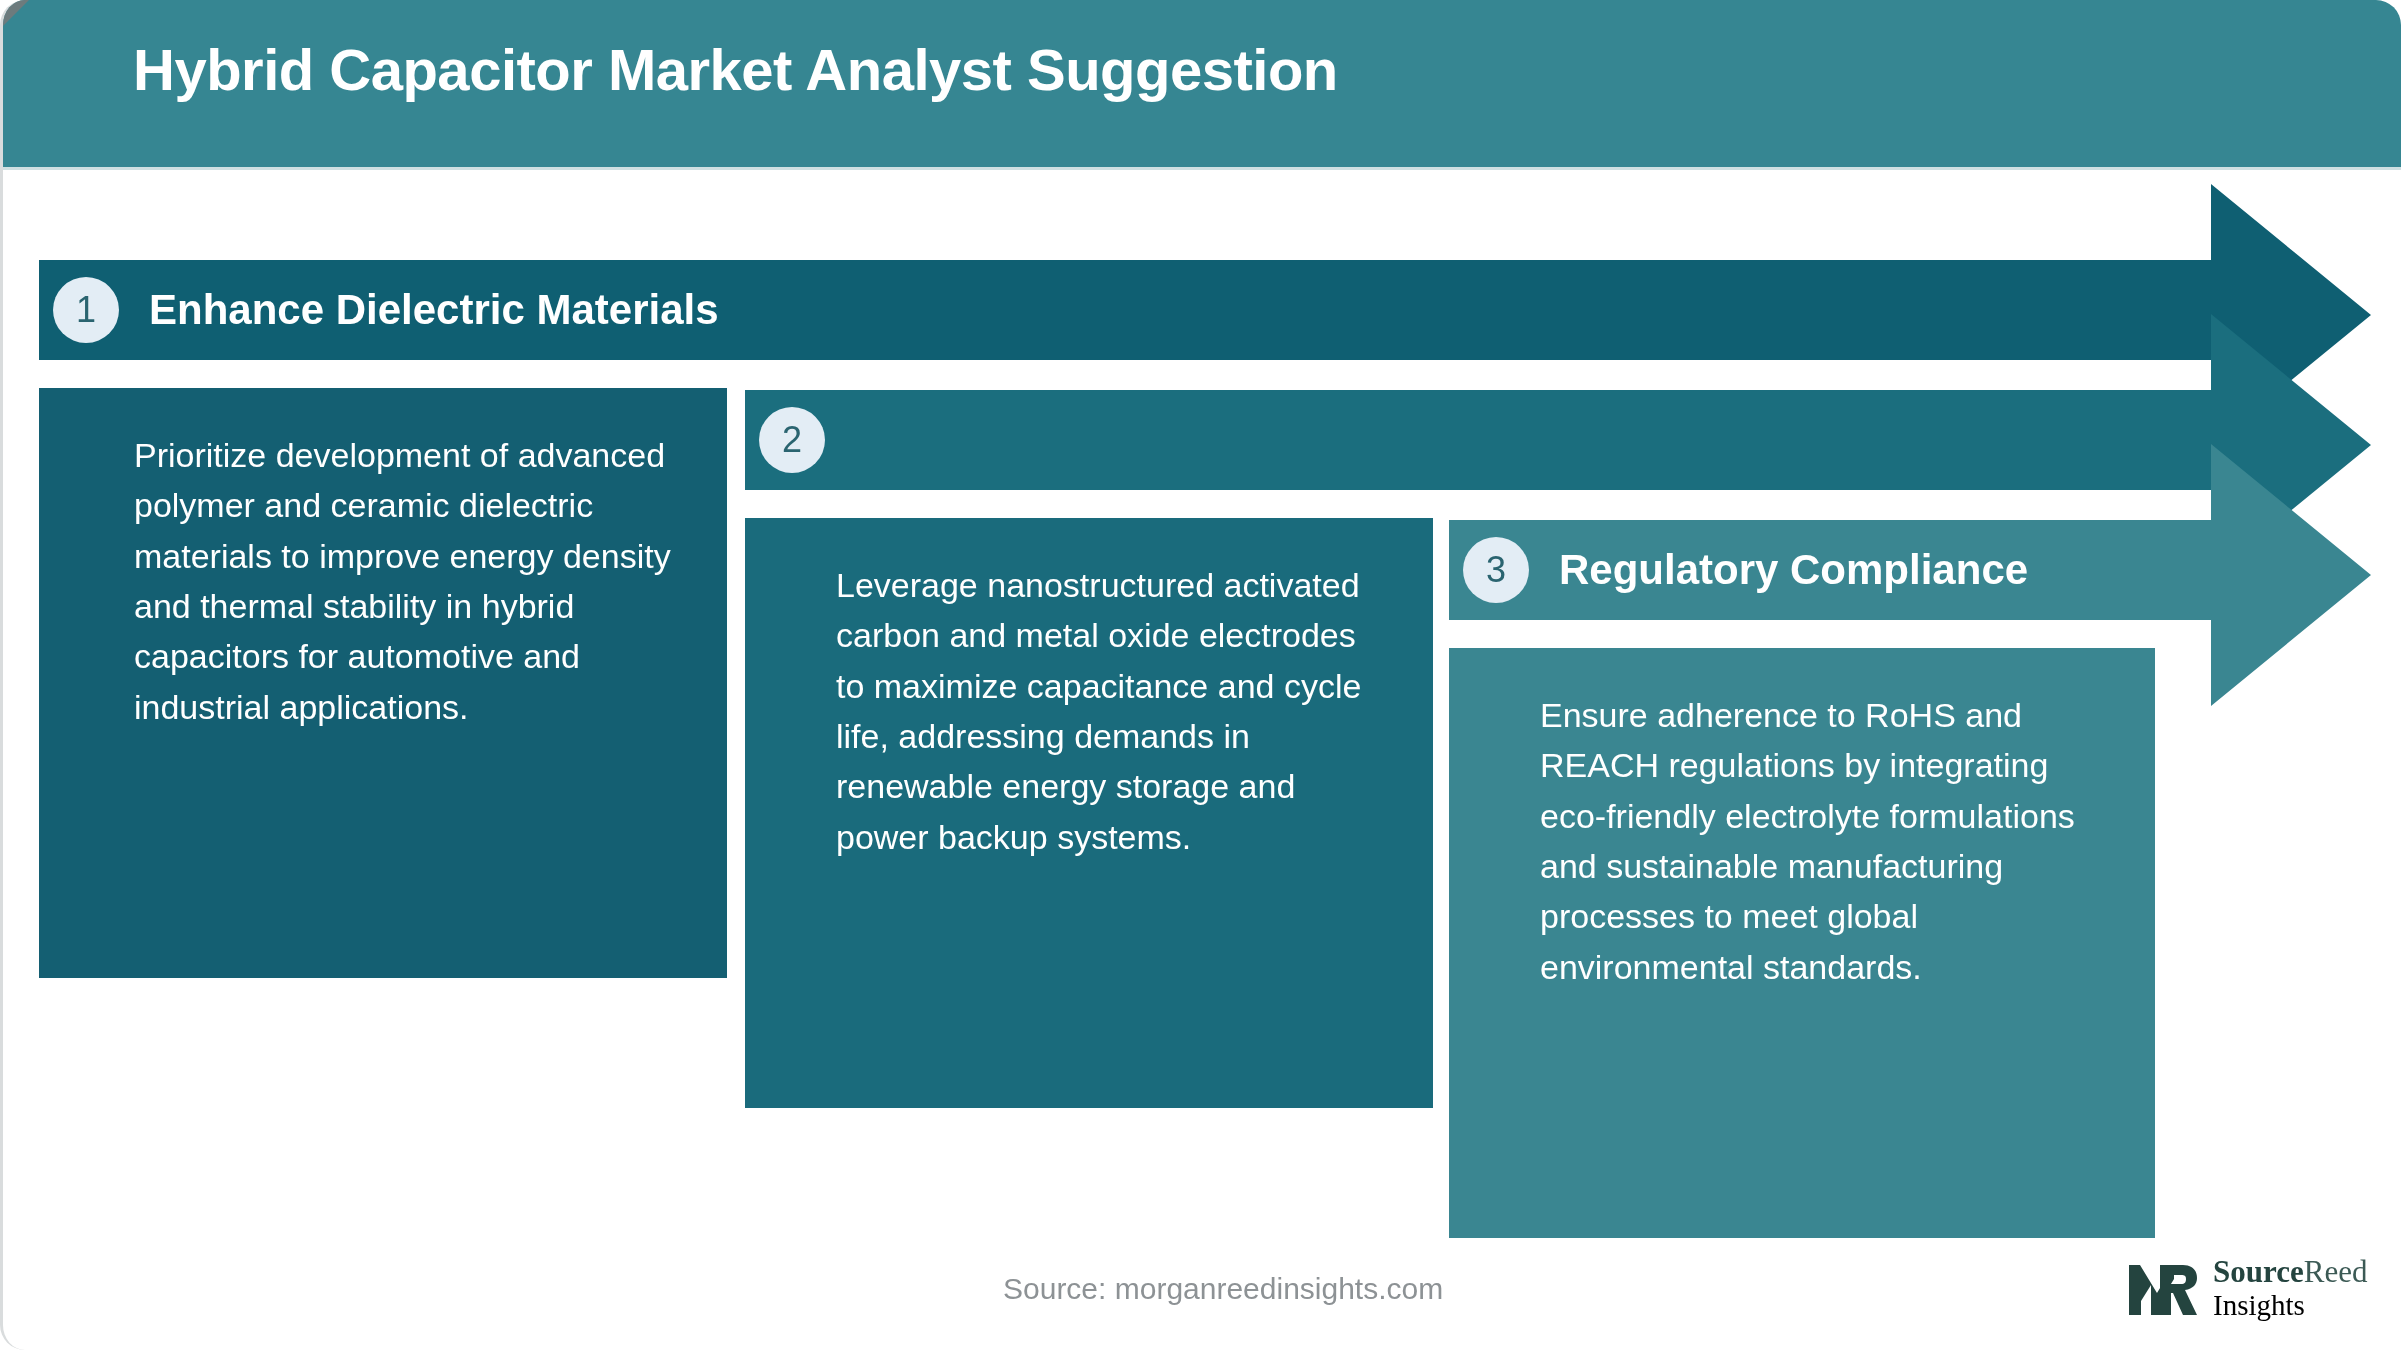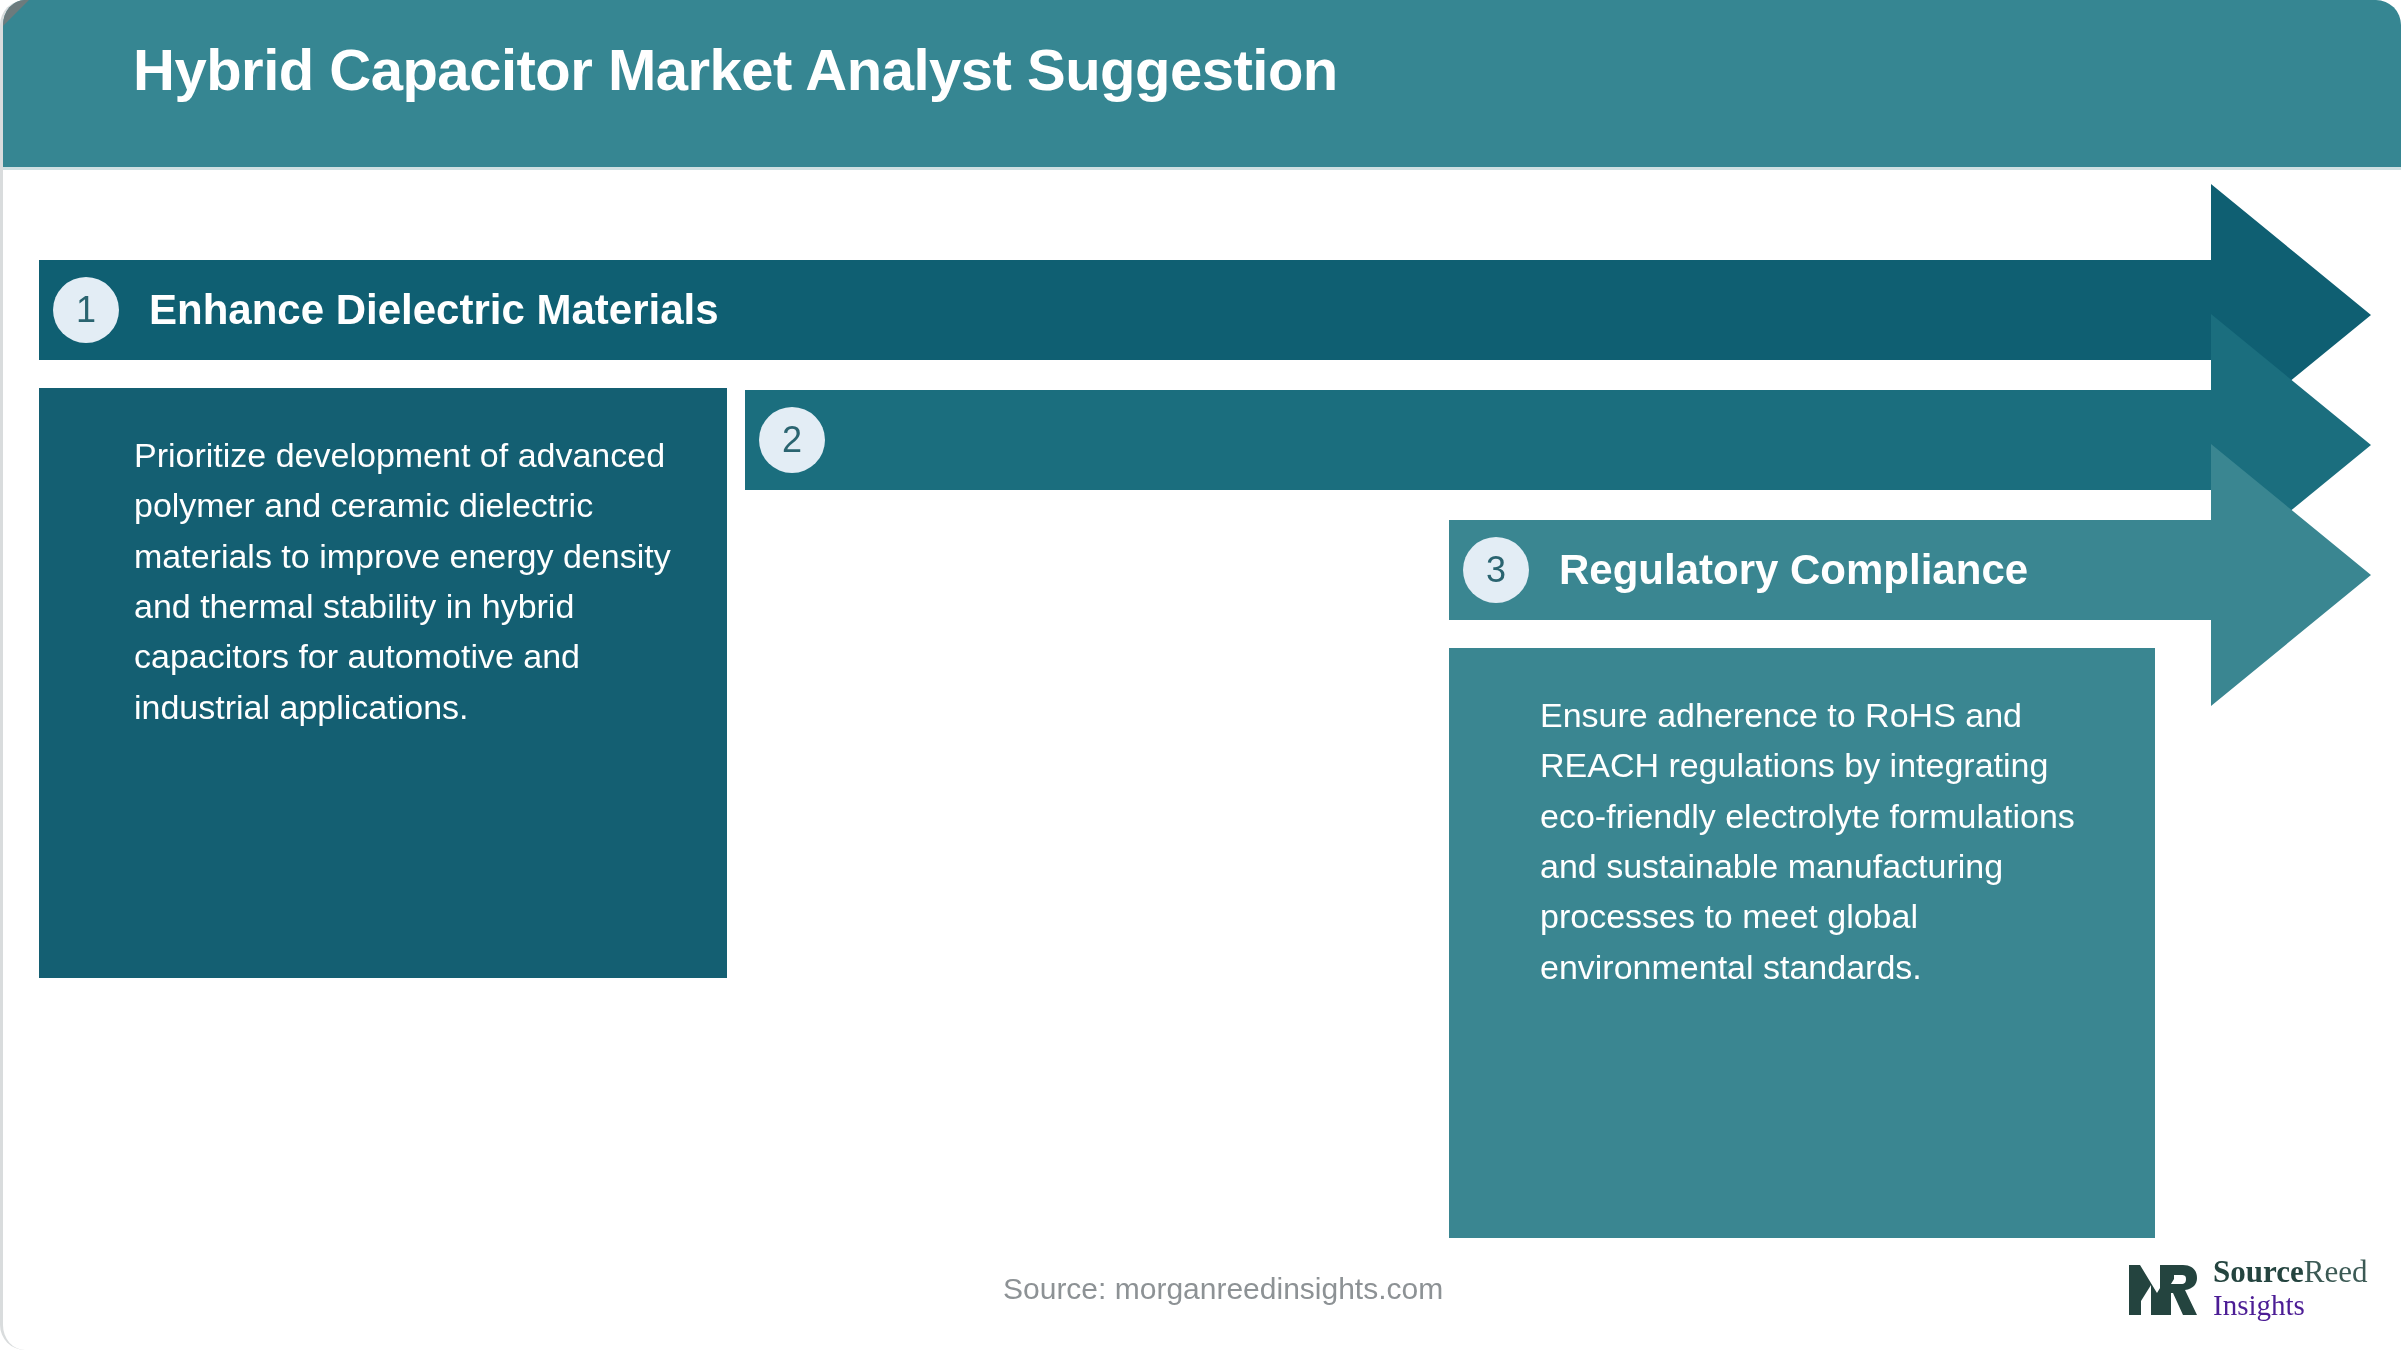--- a/index.html
+++ b/index.html
@@ -129,21 +129,21 @@
     font-family: "Liberation Serif", serif;
     font-size: 31px;
     color: #24443f;
     white-space: nowrap;
   }
   .logo-line1 b { font-weight: bold; }
   .logo-line1 span.light { font-weight: normal; color: #3c5a55; }
   .logo-line2 {
     font-family: "Liberation Serif", serif;
     font-size: 29px;
-    color: #4c1d95;
+    color: #000000;
     margin-top: 4px;
     white-space: nowrap;
   }
 </style>
 </head>
 <body>
 
 <div id="page">
 
   <div id="header" style="background: rgb(54, 134, 146);">
@@ -171,20 +171,23 @@
     <svg width="1626" height="210" viewBox="0 0 1626 210">
       <path id="arrow2-path" d="M0,0 L1466,0 L1466,-76 L1626,55 L1466,186 L1466,100 L0,100 Z" fill="#1b6e7e"></path>
     </svg>
     <div class="banner-content" style="padding-left:14px; gap:30px; height:100px;">
       <div class="num-circle" id="num2" style="background: rgb(227, 237, 245); color: rgb(42, 100, 112);">
         <span>2</span>
       </div>
     </div>
   </div>
 
+  <div class="card" id="card-2" style="left: 742px; top: 518px; width: 688px; height: 590px; background: rgb(26, 107, 124);">
+    <div class="card-text" style="padding:42px 44px 0 58px;">Leverage nanostructured activated carbon and metal oxide electrodes to maximize capacitance and cycle life, addressing demands in renewable energy storage and power backup systems.</div>
+  </div>
 
   <div class="arrow" id="arrow-3" style="left:1446px; top:520px; width:922px; height:100px;">
     <svg width="922" height="210" viewBox="0 0 922 210">
       <path id="arrow3-path" d="M0,0 L762,0 L762,-76 L922,55 L762,186 L762,100 L0,100 Z" fill="#3a8691"></path>
     </svg>
     <div class="banner-content" style="padding-left:14px; gap:30px; height:100px;">
       <div class="num-circle" id="num3" style="background: rgb(227, 237, 245); color: rgb(42, 100, 112);">
         <span>3</span>
       </div>
       <div class="banner-title">Regulatory Compliance</div>

